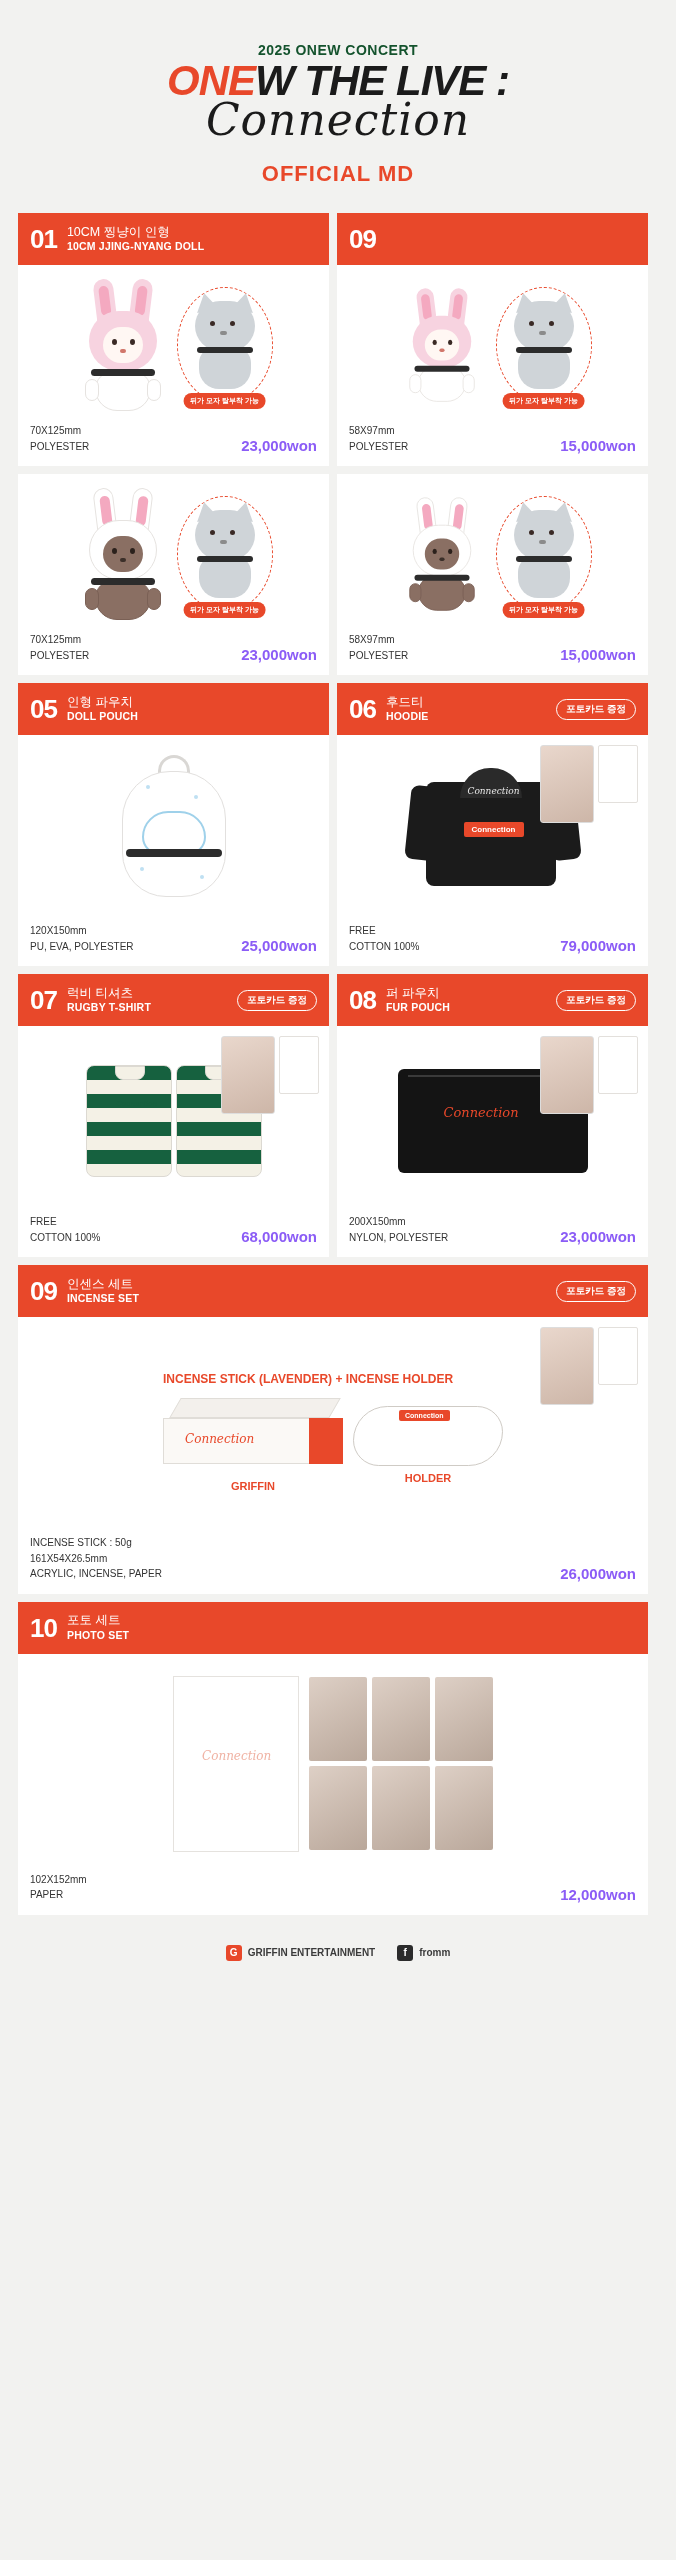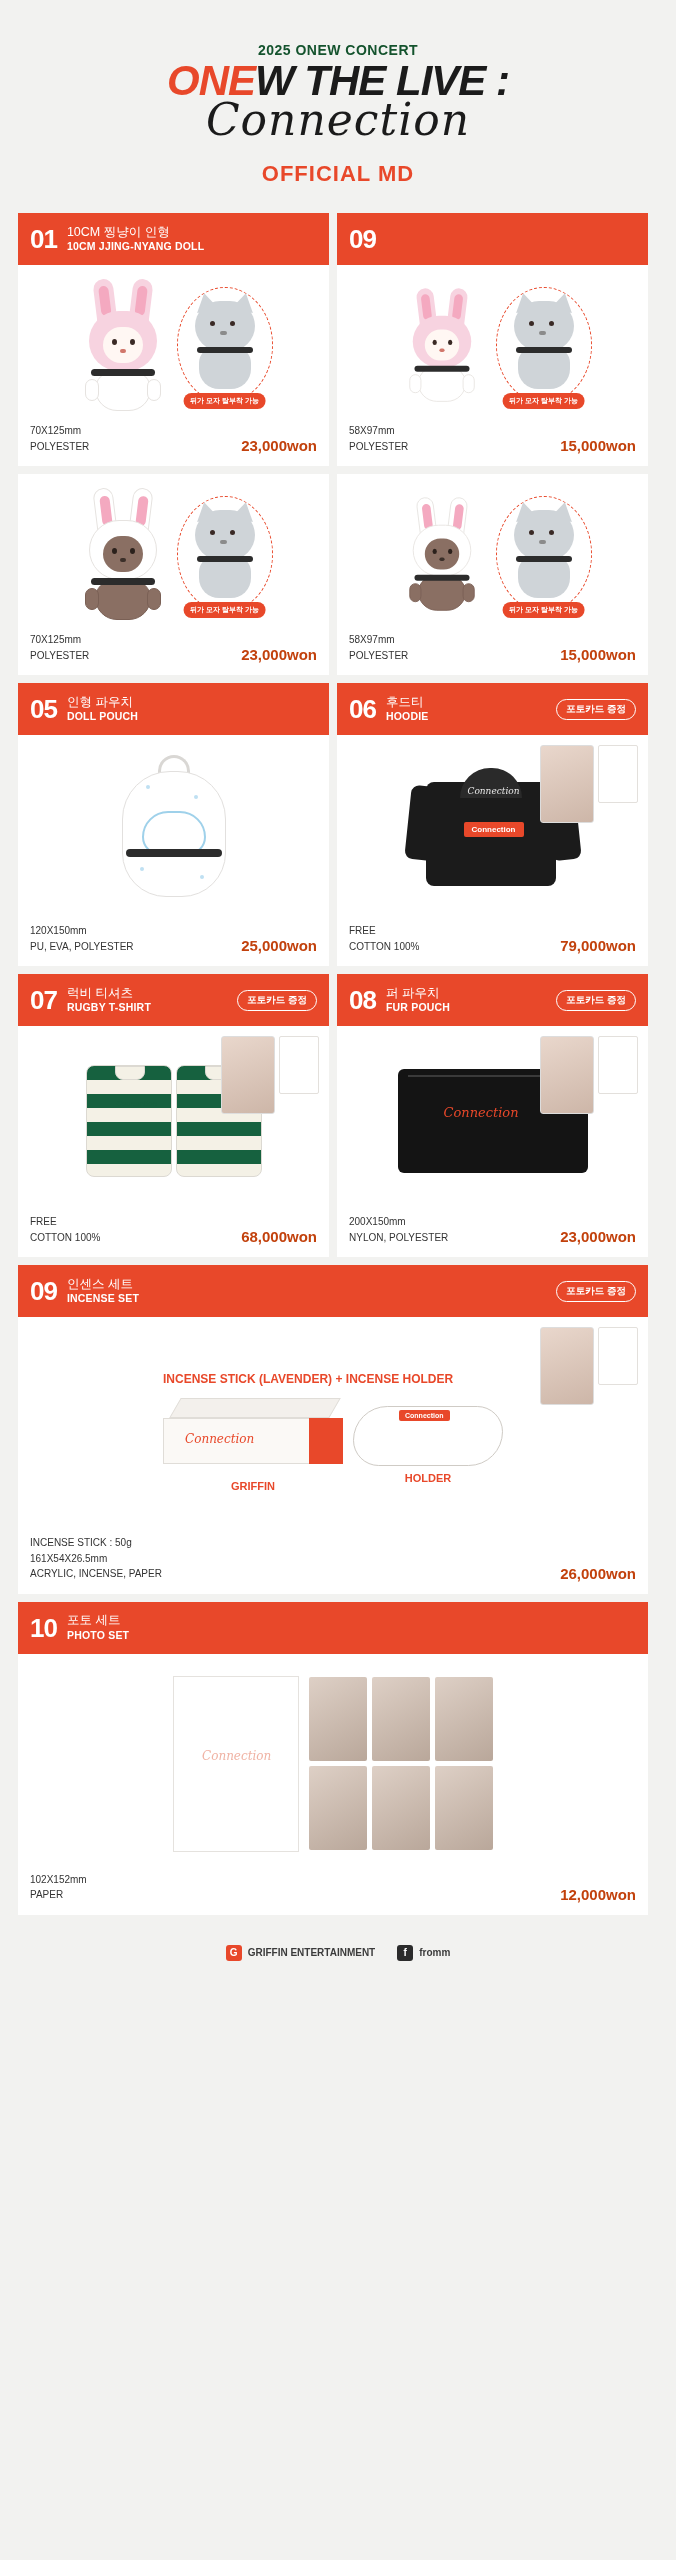--- a/index.html
+++ b/index.html
@@ -54,21 +54,21 @@
   .card-body {
     flex: 1; background: #fff; padding: 14px 12px 4px;
     display: flex; align-items: center; justify-content: center;
     min-height: 150px; position: relative;
   }
   .card-foot {
     display: flex; align-items: flex-end; justify-content: space-between;
     padding: 8px 12px 12px; border-top: 0;
   }
   .spec { font-size: 10px; line-height: 1.55; color: #333; }
-  .price { font-size: 15px; font-weight: bold; color: #c2410c; white-space: nowrap; }
+  .price { font-size: 15px; font-weight: bold; color: #8b5cf6; white-space: nowrap; }
 
   
   .two-up { display: flex; align-items: center; justify-content: center; gap: 6px; width: 100%; }
 
   .doll { width: 96px; height: 132px; position: relative; }
   .ear { position: absolute; width: 20px; height: 46px; border-radius: 12px 12px 6px 6px; top: 0; }
   .ear.l { left: 20px; transform: rotate(-7deg); }
   .ear.r { right: 20px; transform: rotate(7deg); }
   .ear-in { position: absolute; top: 7px; left: 5px; width: 10px; height: 30px; border-radius: 8px; background: #f4a9c0; }
   .head { position: absolute; top: 32px; left: 14px; width: 68px; height: 60px; border-radius: 32px; }

